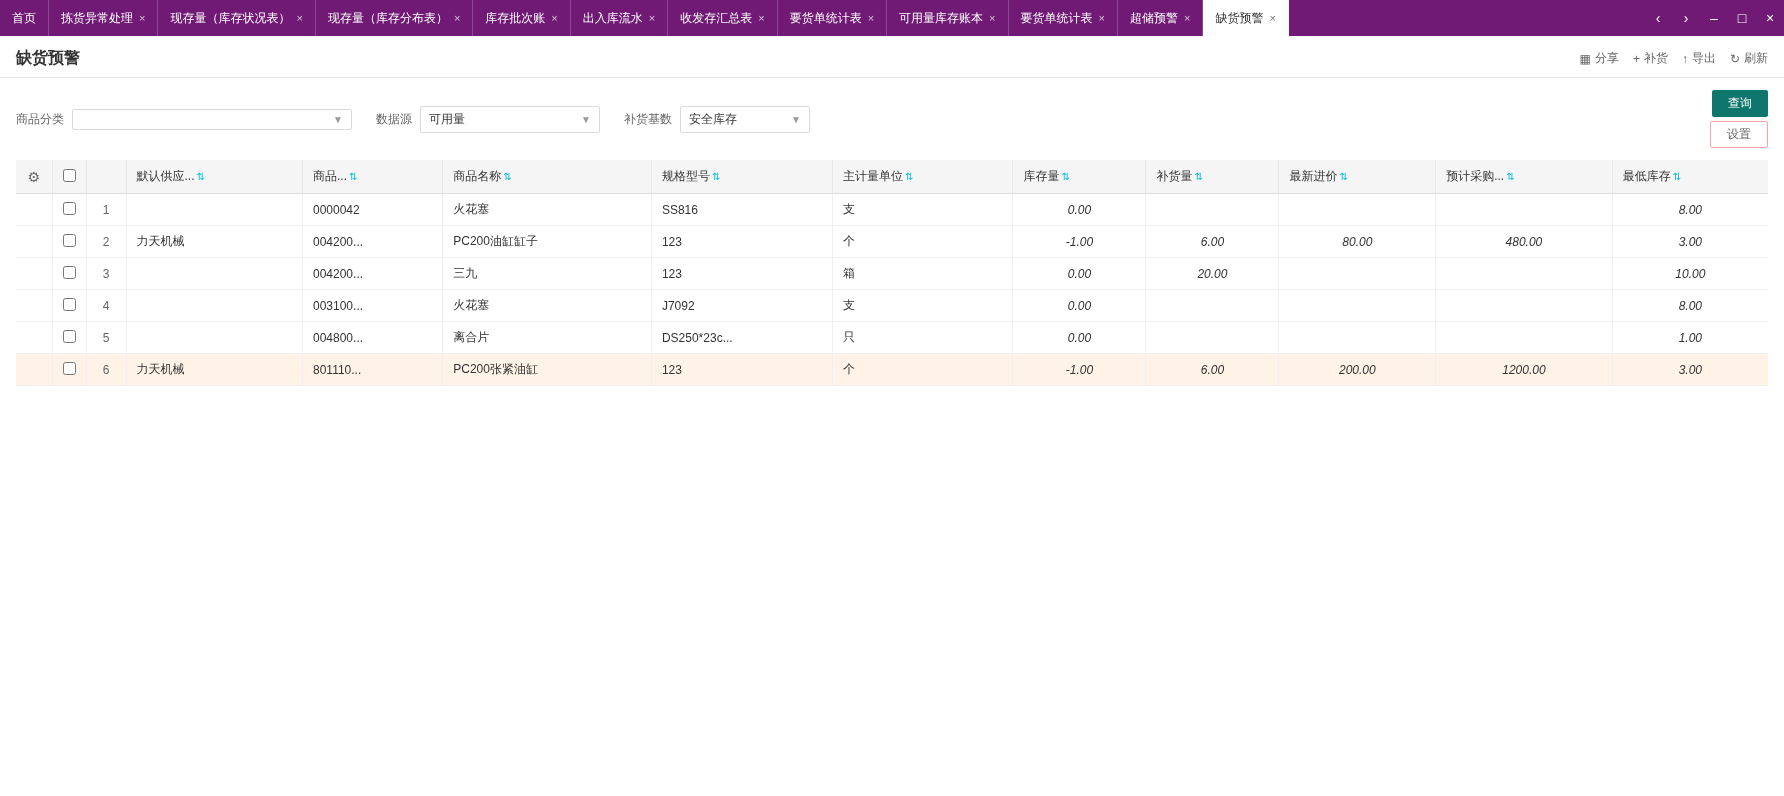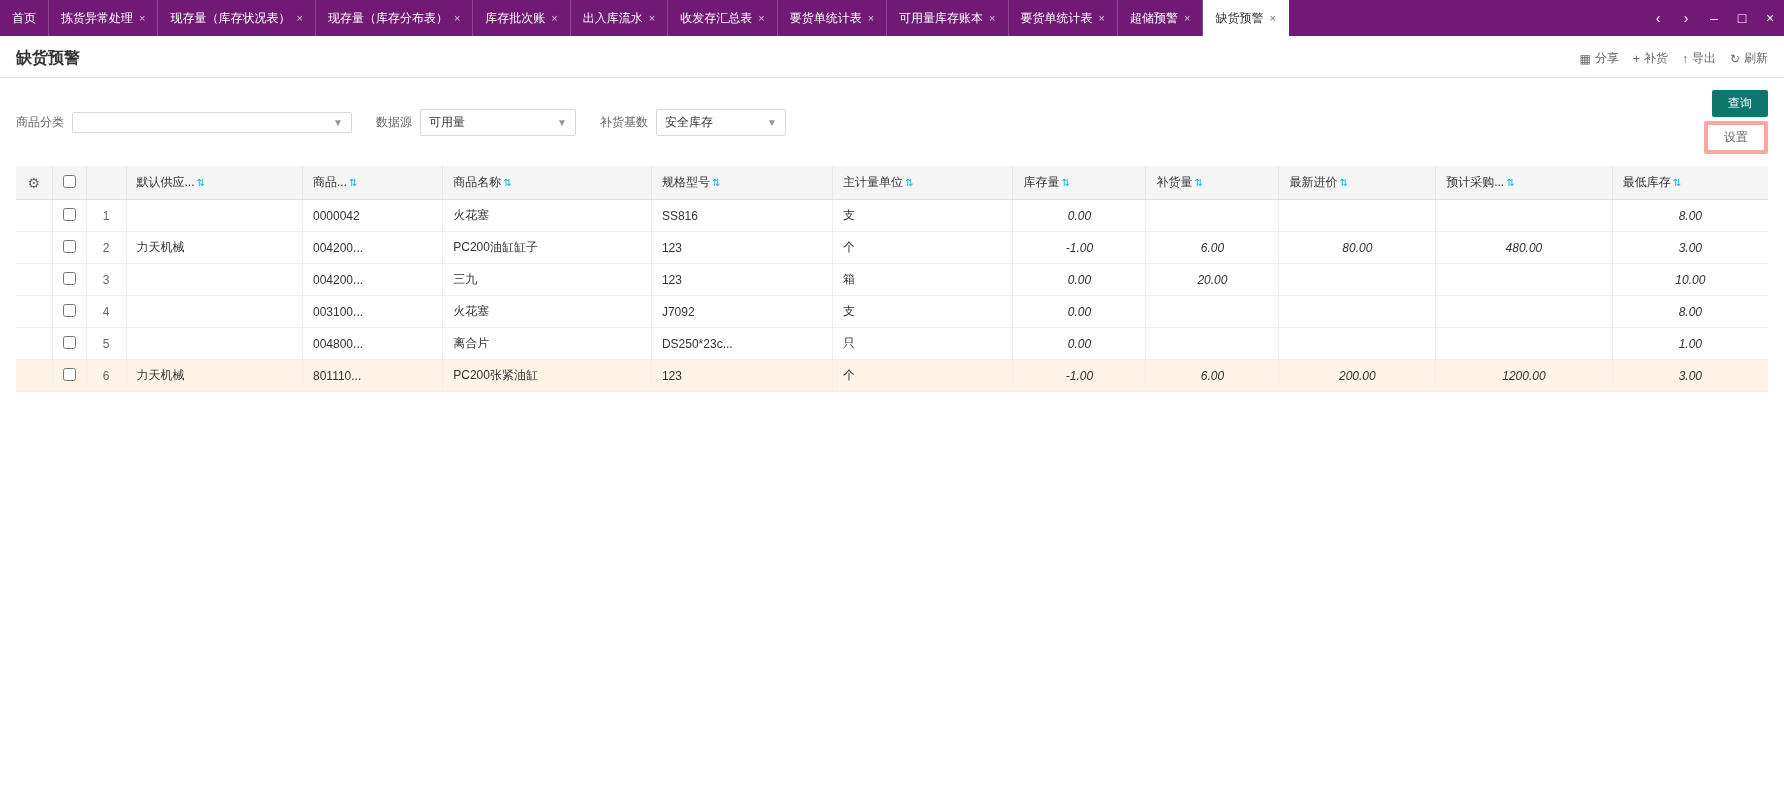--- a/index.html
+++ b/index.html
@@ -101,21 +101,21 @@
       display: flex;
       align-items: center;
       border: 1px solid #d9d9d9;
       border-radius: 2px;
       padding: 4px 8px;
       width: 220px;
       justify-content: space-between;
       cursor: pointer;
       background: #fff;
     }
-    .filter-select.medium { width: 156px; }
+    .filter-select.medium { width: 180px; }
     .filter-select.small { width: 130px; }
     .filter-select-text { color: #333; font-size: 12px; }
     .filter-select-arrow { color: #999; font-size: 10px; }
 
     .filter-actions {
       margin-left: auto;
       display: flex;
       flex-direction: column;
       gap: 4px;
       align-items: flex-end;
@@ -125,21 +125,21 @@
       color: #fff;
       border: none;
       border-radius: 2px;
       padding: 5px 16px;
       cursor: pointer;
       font-size: 12px;
     }
     .btn-settings {
       background: #fff;
       color: #666;
-      border: 4px solid #fca5a5;
+      border: 1px solid #fca5a5;
       border-radius: 2px;
       padding: 4px 16px;
       cursor: pointer;
       font-size: 12px;
     }
 
     
     .table-container {
       padding: 0 16px;
       overflow: auto;

